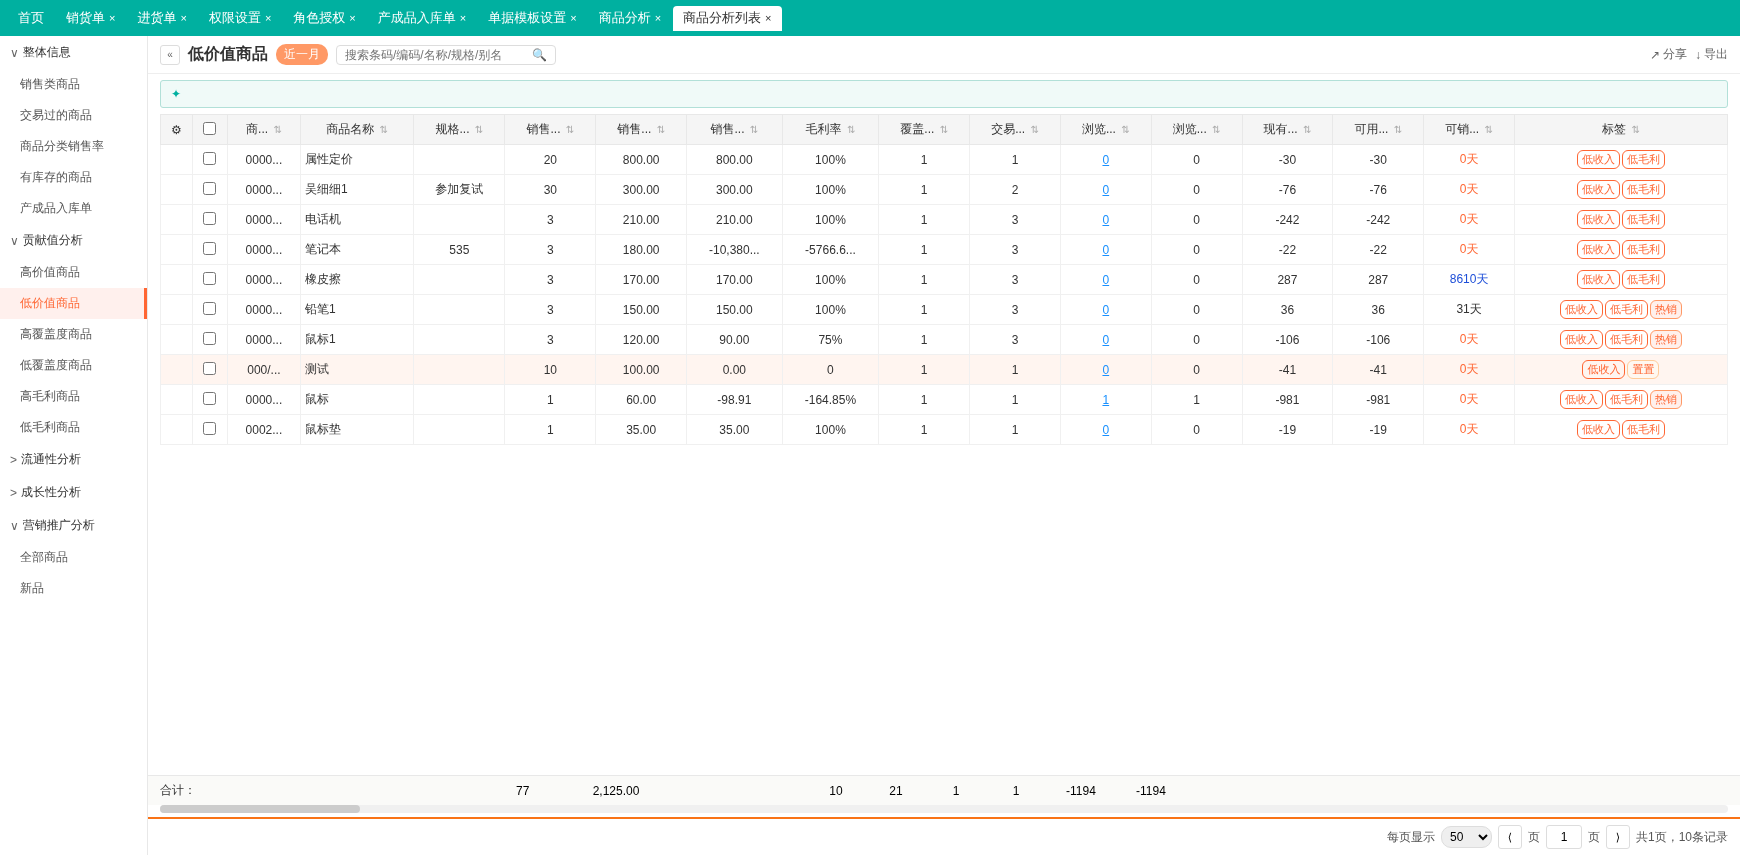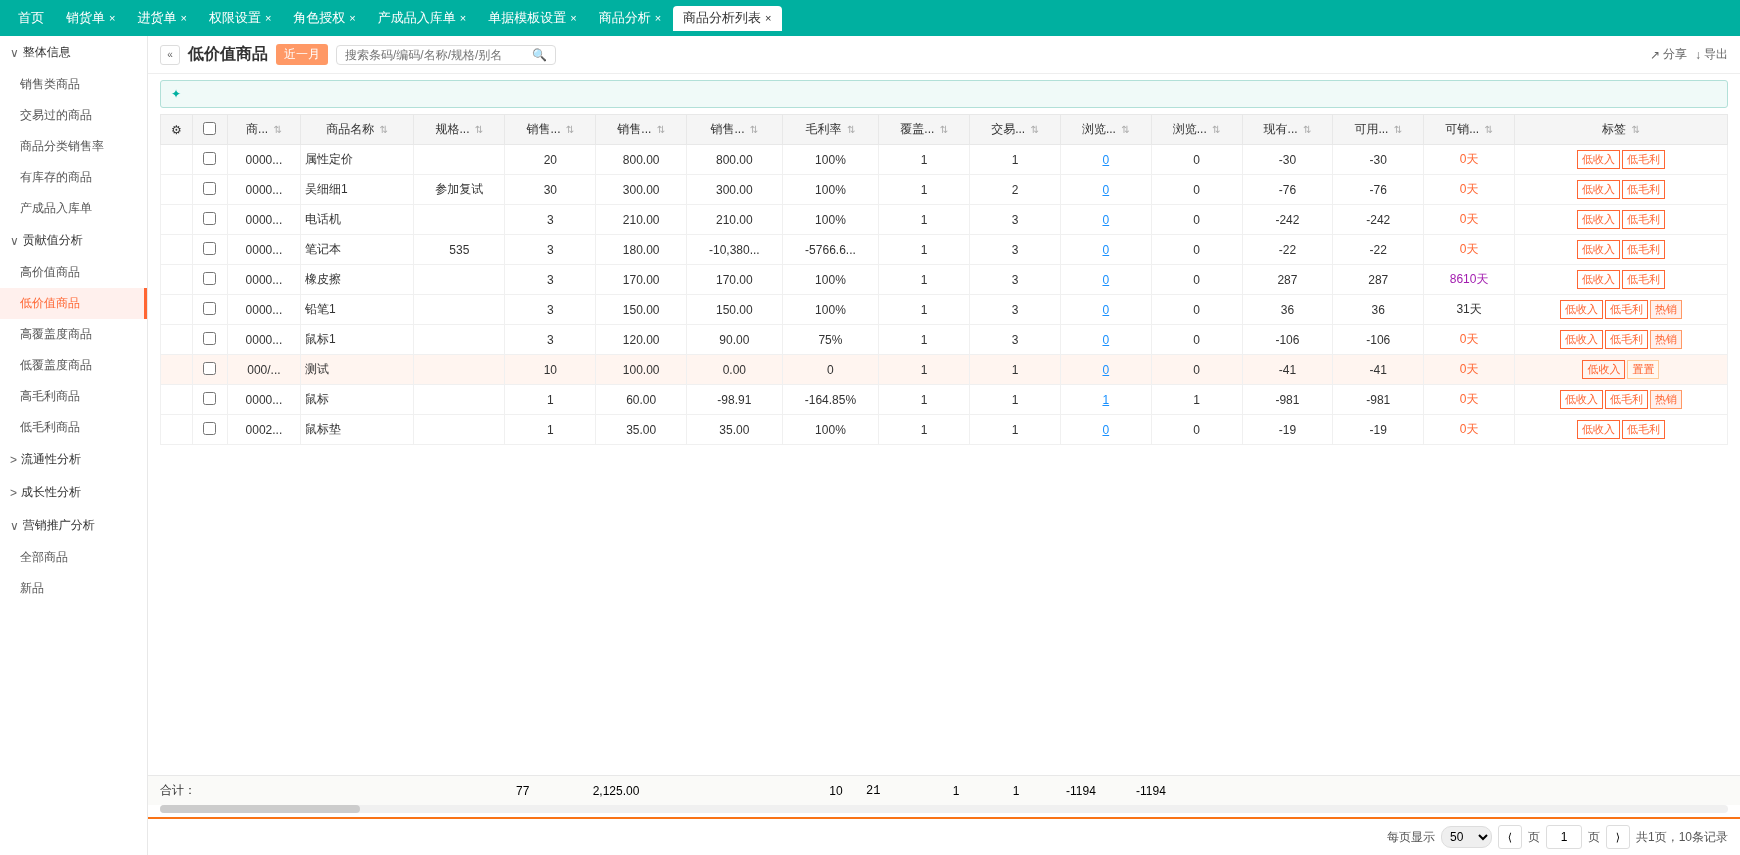--- a/index.html
+++ b/index.html
@@ -101,21 +101,21 @@
     }
     .page-title {
       font-size: 16px;
       font-weight: bold;
       color: #333;
     }
     .filter-btn {
       background: #ff9966;
       color: #fff;
       border: none;
-      border-radius: 3px;
+      border-radius: 10px;
       padding: 2px 8px;
       cursor: pointer;
       font-size: 12px;
     }
     .search-box {
       display: flex;
       align-items: center;
       border: 1px solid #ddd;
       border-radius: 4px;
       padding: 2px 8px;
@@ -188,21 +188,21 @@
       border: 1px solid #f0f0f0;
       padding: 5px 4px;
       text-align: center;
       color: #333;
       white-space: nowrap;
     }
     tbody td.text-left { text-align: left; }
     .tag {
       display: inline-block;
       padding: 1px 4px;
-      border-radius: 0;
+      border-radius: 6px;
       font-size: 11px;
       margin: 0 1px;
     }
     .tag-orange { color: #ff6633; border: 1px solid #ff6633; }
     .tag-hot { color: #ff6633; border: 1px solid #ff9966; background: #fff0ec; }
     .tag-orange-filled { color: #ff6633; border: 1px solid #ffcc99; background: #fff8f0; }
     .underline { text-decoration: underline; color: #1890ff; cursor: pointer; }
 
     
     .footer-summary {
@@ -471,21 +471,21 @@
       <td>3</td>
       <td>170.00</td>
       <td>170.00</td>
       <td>100%</td>
       <td>1</td>
       <td>3</td>
       <td><span class="underline">0</span></td>
       <td>0</td>
       <td>287</td>
       <td>287</td>
-      <td style="color:#a21caf">8610天</td>
+      <td style="color:#1d4ed8">8610天</td>
       <td><span class="tag tag-orange">低收入</span><span class="tag tag-orange">低毛利</span></td>
     </tr>
               <tr>
       <td></td>
       <td><input type="checkbox" style=""></td>
       <td>0000...</td>
       <td class="text-left">铅笔1</td>
       <td></td>
       <td>3</td>
       <td>150.00</td>
@@ -586,21 +586,21 @@
           <span style="width:60px;display:inline-block;text-align:center;"></span>
           <span style="width:26px;display:inline-block;text-align:center;"></span>
           <span style="width:60px;display:inline-block;text-align:center;"></span>
           <span style="width:110px;display:inline-block;text-align:center;"></span>
           <span style="width:60px;display:inline-block;text-align:center;"></span>
           <span style="min-width:60px;display:inline-block;text-align:left;">77</span>
           <span style="min-width:80px;display:inline-block;text-align:center;">2,125.00</span>
           <span style="min-width:80px;display:inline-block;text-align:center;"></span>
           <span style="min-width:70px;display:inline-block;text-align:center;"></span>
           <span style="min-width:60px;display:inline-block;text-align:center;">10</span>
-          <span style="min-width:60px;display:inline-block;font-family:Liberation Mono, monospace;">21</span>
+          <span style="min-width:60px;display:inline-block;text-align:center;">21</span>
           <span style="min-width:60px;display:inline-block;text-align:center;">1</span>
           <span style="min-width:60px;display:inline-block;text-align:center;">1</span>
           <span style="min-width:70px;display:inline-block;text-align:center;">-1194</span>
           <span style="min-width:70px;display:inline-block;text-align:center;">-1194</span>
         </div>
       </div>
 
       <div class="scrollbar-area">
         <div class="scrollbar-thumb"></div>
       </div>

